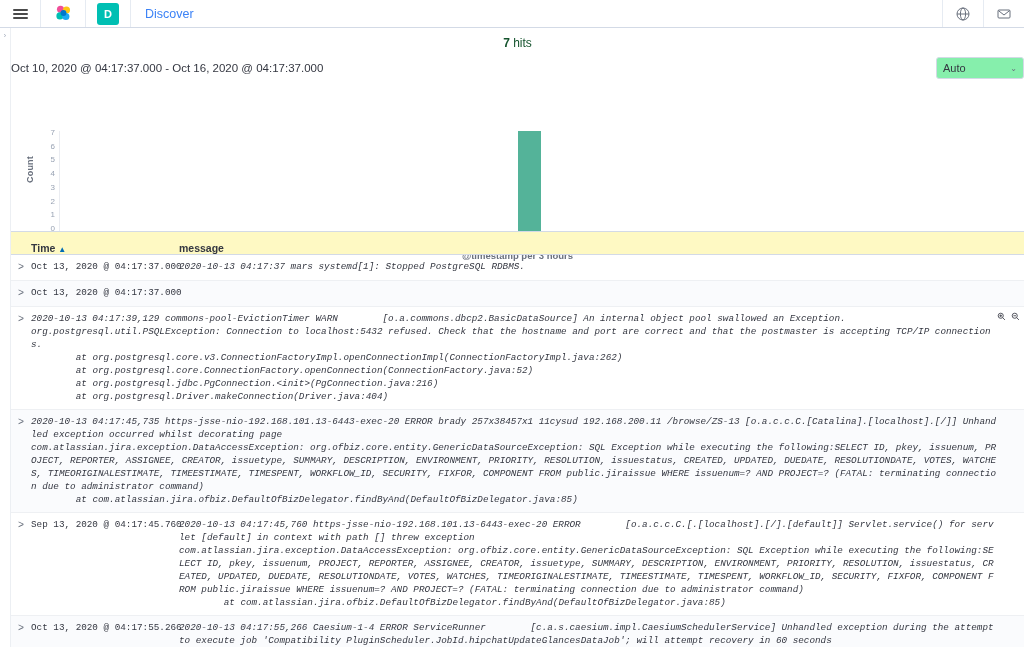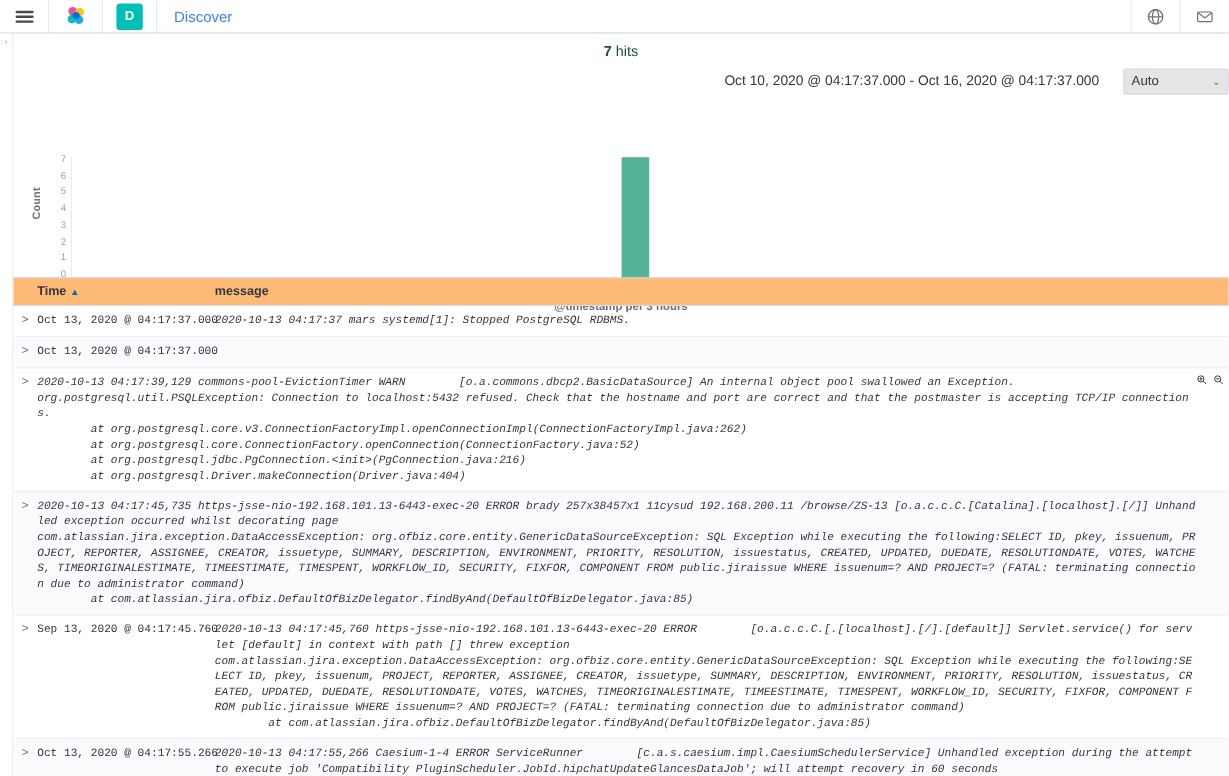--- a/index.html
+++ b/index.html
@@ -33,24 +33,24 @@
     position:absolute;left:1px;top:3px;width:8px;height:9px;
     font-size:7px;line-height:9px;color:#98a2b3;text-align:center;
   }
   
   .main{position:absolute;left:11px;top:28px;width:1013px;height:619px;overflow:hidden;}
   .hits{
     text-align:center;font-size:12px;color:#14532d;padding-top:8px;
   }
   .hits b{font-weight:700;}
   .timerow{
-    display:flex;align-items:center;justify-content:flex-end;gap:8px;margin-top:7px;font-size:11.5px;color:#343741;
+    display:flex;align-items:center;justify-content:space-between;gap:8px;margin-top:7px;font-size:11.5px;color:#343741;
   }
   .interval{
-    width:74px;height:20px;border:1px solid #d3dae6;border-radius:3px;background:#e5e5e5;
+    width:74px;height:20px;border:1px solid #d3dae6;border-radius:3px;background:#86efac;
     display:flex;align-items:center;justify-content:space-between;padding:0 6px;
     font-size:11px;color:#343741;margin-left:12px;
   }
   .chev{font-size:8px;color:#69707d;}
   
   .chartwrap{position:relative;height:165px;margin-top:6px;}
   .ylabel{
     position:absolute;left:14px;top:98px;transform:rotate(-90deg);transform-origin:left top;
     font-size:9px;font-weight:700;color:#69707d;letter-spacing:.2px;
   }
@@ -68,22 +68,22 @@
   .xticks span{
     position:absolute;top:0;font-size:8px;color:#98a2b3;transform:translateX(-50%);white-space:nowrap;
   }
   .xlabel{
     position:absolute;left:0;right:0;top:165px;text-align:center;
     font-size:9.5px;font-weight:700;color:#69707d;
   }
   
   .tablewrap{position:absolute;left:0;right:0;top:203px;bottom:0;overflow:hidden;}
   .thead{
-    display:flex;border-bottom:1px solid #d3dae6;border-top:1px solid #d3dae6;height:22px;align-items:center;
-    font-size:10.5px;font-weight:700;color:#343741;background:#fdba74;
+    display:flex;border-bottom:1px solid #d3dae6;border-top:1px solid #d3dae6;height:22px;align-items:flex-end;
+    font-size:10.5px;font-weight:700;color:#343741;background:#fef9c3;
   }
   .th-exp{width:20px;}
   .th-time{width:148px;}
   .caret{color:#006bb4;font-size:8px;margin-left:3px;}
   .row{display:flex;border-bottom:1px solid #eef0f3;padding:5px 0 6px 0;position:relative;}
   .row.alt{background:#fafbfd;}
   .exp{
     width:20px;flex:0 0 20px;text-align:center;color:#69707d;font-size:10px;line-height:13px;
     font-family:"Liberation Mono",monospace;padding-top:1px;
   }

